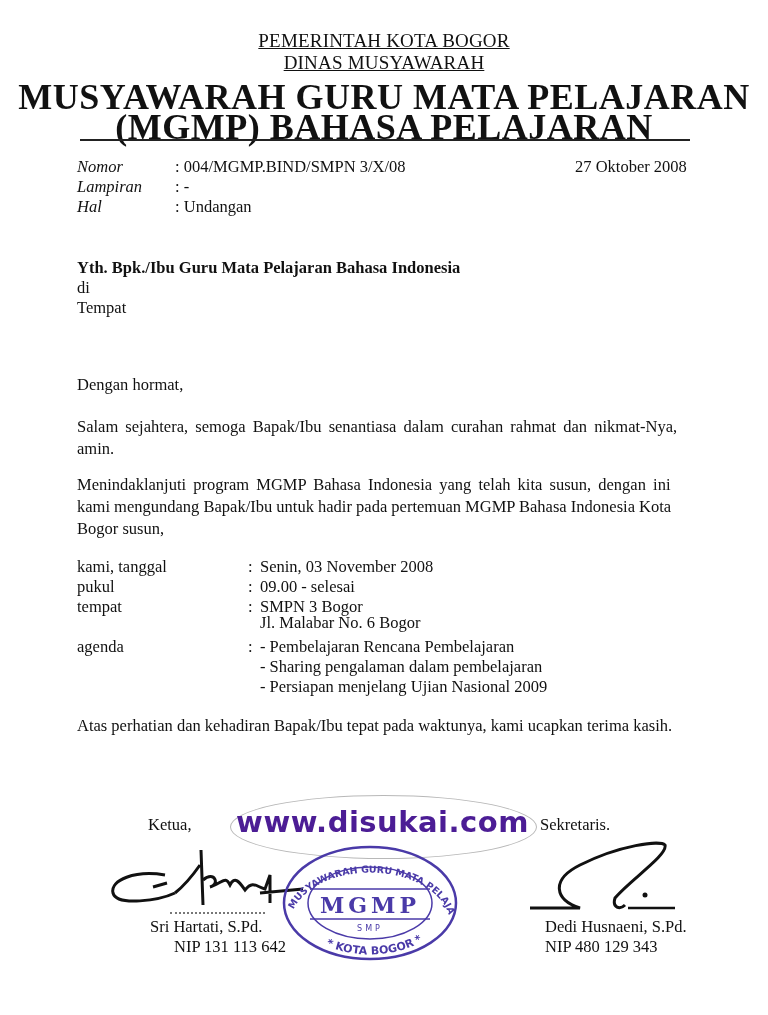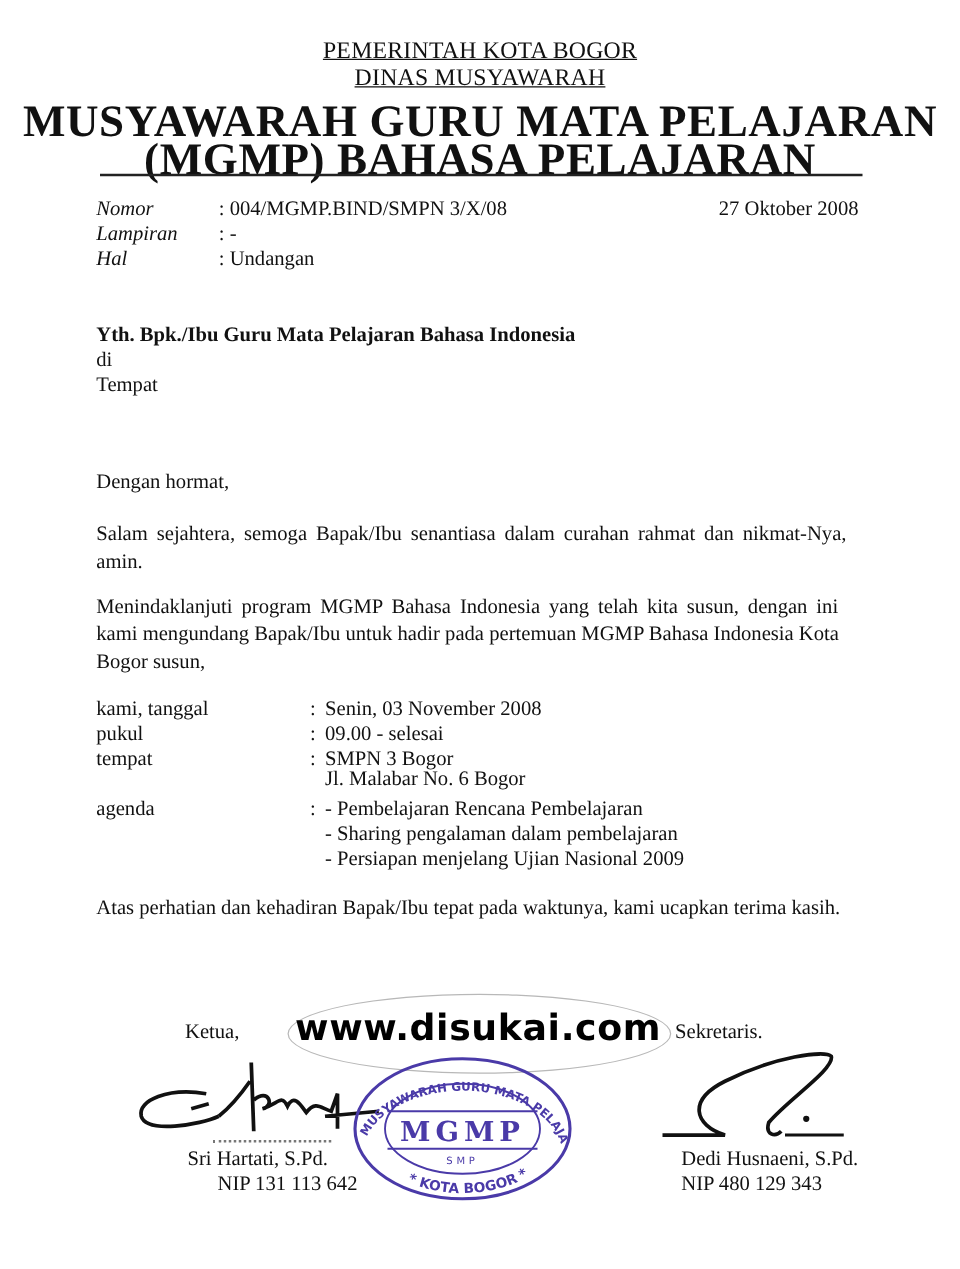--- a/index.html
+++ b/index.html
@@ -18,21 +18,21 @@
     .det-label { left: 77px; }
     .det-colon { left: 248px; }
     .det-val { left: 260px; }
     .watermark {
       left: 230px; top: 795px; width: 305px; height: 62px;
       border: 1.5px solid #b8b8b8; border-radius: 50%;
     }
     .watermark-text {
       left: 230px; top: 805px; width: 305px; text-align: center;
       font-family: "DejaVu Sans", sans-serif; font-weight: bold; font-size: 29px;
-      color: #000000; letter-spacing: 0.5px;
+      color: #4c1d95; letter-spacing: 0.5px;
     }
     .stamp { left: 280px; top: 843px; width: 180px; height: 120px; }
     .sig-name { font-size: 16.5px; }
   </style>
 </head>
 <body>
 
 <div class="abs hdr-small" style="top:30px;">PEMERINTAH KOTA BOGOR</div>
 <div class="abs hdr-small" style="top:52px;">DINAS MUSYAWARAH</div>
 <div class="abs hdr-big" style="top:76px;">MUSYAWARAH GURU MATA PELAJARAN</div>

